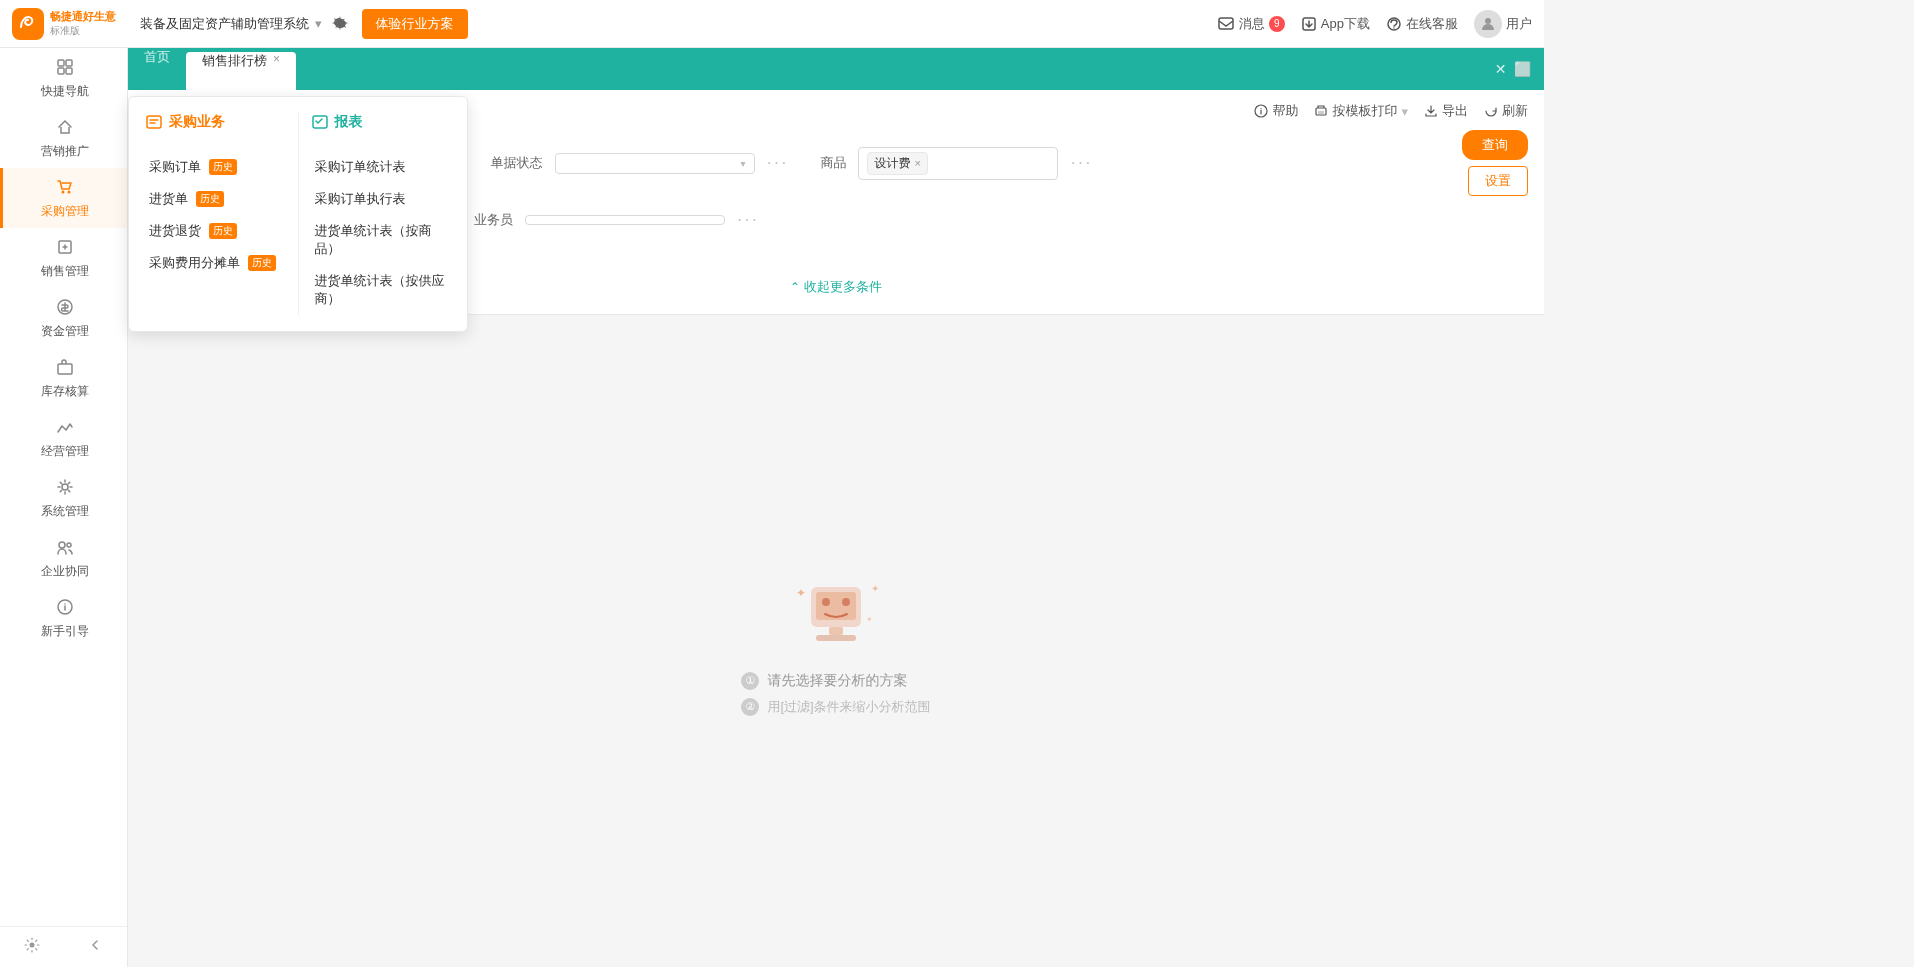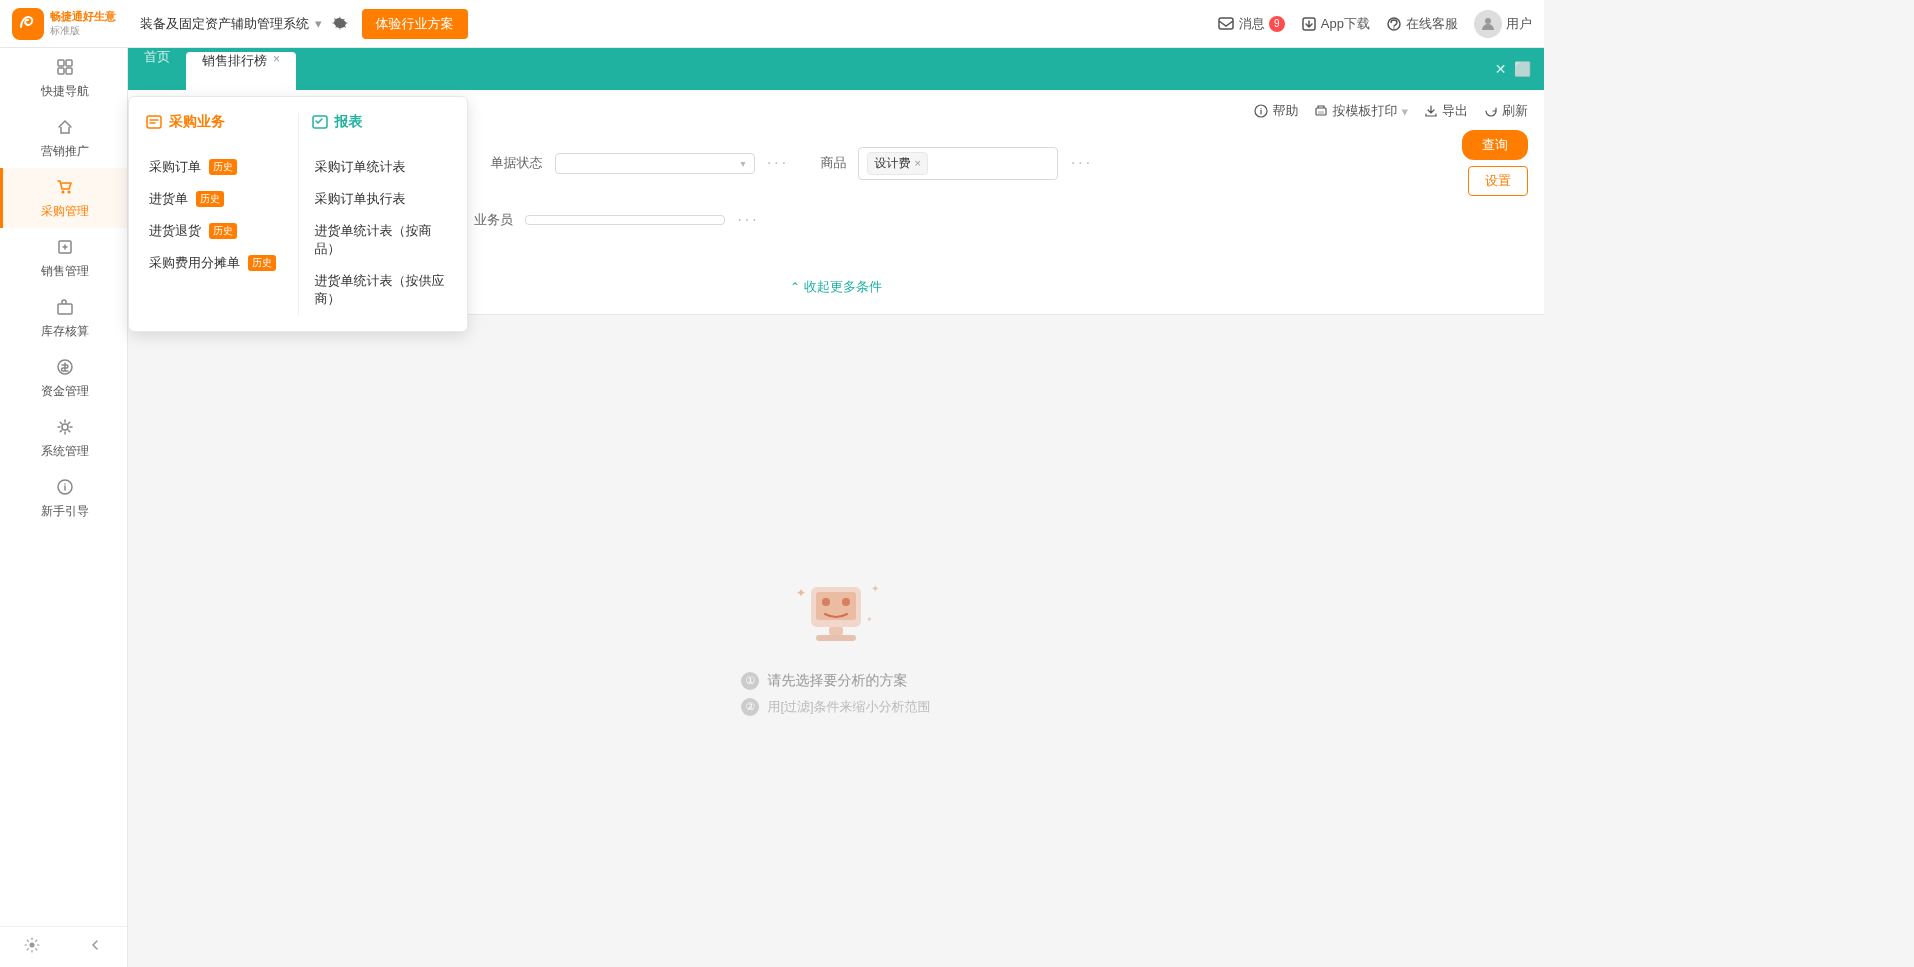--- a/index.html
+++ b/index.html
@@ -173,43 +173,62 @@
           <svg width="18" height="18" viewBox="0 0 18 18" fill="none">
               <rect x="3" y="3" width="12" height="12" rx="1" stroke="#888" stroke-width="1.5"></rect>
               <path d="M7 9h4M9 7v4" stroke="#888" stroke-width="1.5" stroke-linecap="round"></path>
             </svg>
         </span>
         <span>销售管理</span>
       </div>
       <div class="sidebar-item">
         <span class="sidebar-icon">
           <svg width="18" height="18" viewBox="0 0 18 18" fill="none">
+              <circle cx="9" cy="9" r="7" stroke="#888" stroke-width="1.5"></circle>
+              <path d="M9 5v8M6 7h4.5a1.5 1.5 0 010 3H7a1.5 1.5 0 000 3H12" stroke="#888" stroke-width="1.5" stroke-linecap="round"></path>
+            </svg>
+        </span>
+        <span>资金管理</span>
+      </div>
+      <div class="sidebar-item">
+        <span class="sidebar-icon">
+          <svg width="18" height="18" viewBox="0 0 18 18" fill="none">
               <rect x="2" y="6" width="14" height="10" rx="1" stroke="#888" stroke-width="1.5"></rect>
               <path d="M6 6V4a2 2 0 014 0v2" stroke="#888" stroke-width="1.5"></path>
             </svg>
         </span>
         <span>库存核算</span>
       </div>
       <div class="sidebar-item">
         <span class="sidebar-icon">
           <svg width="18" height="18" viewBox="0 0 18 18" fill="none">
-              <circle cx="9" cy="9" r="7" stroke="#888" stroke-width="1.5"></circle>
-              <path d="M9 5v8M6 7h4.5a1.5 1.5 0 010 3H7a1.5 1.5 0 000 3H12" stroke="#888" stroke-width="1.5" stroke-linecap="round"></path>
-            </svg>
-        </span>
-        <span>资金管理</span>
+              <path d="M2 14L6 8l4 4 4-6 2 3" stroke="#888" stroke-width="1.5" stroke-linecap="round" stroke-linejoin="round"></path>
+            </svg>
+        </span>
+        <span>经营管理</span>
       </div>
       <div class="sidebar-item">
         <span class="sidebar-icon">
           <svg width="18" height="18" viewBox="0 0 18 18" fill="none">
               <circle cx="9" cy="9" r="3" stroke="#888" stroke-width="1.5"></circle>
               <path d="M9 2v2M9 14v2M2 9h2M14 9h2M4.2 4.2l1.4 1.4M12.4 12.4l1.4 1.4M4.2 13.8l1.4-1.4M12.4 5.6l1.4-1.4" stroke="#888" stroke-width="1.5" stroke-linecap="round"></path>
             </svg>
         </span>
         <span>系统管理</span>
+      </div>
+      <div class="sidebar-item">
+        <span class="sidebar-icon">
+          <svg width="18" height="18" viewBox="0 0 18 18" fill="none">
+              <circle cx="6" cy="7" r="3" stroke="#888" stroke-width="1.5"></circle>
+              <circle cx="13" cy="7" r="2" stroke="#888" stroke-width="1.5"></circle>
+              <path d="M2 16c0-3 1.8-5 4-5s4 2 4 5" stroke="#888" stroke-width="1.5" stroke-linecap="round"></path>
+              <path d="M13 12c1.7.5 3 2 3 4" stroke="#888" stroke-width="1.5" stroke-linecap="round"></path>
+            </svg>
+        </span>
+        <span>企业协同</span>
       </div>
       <div class="sidebar-item">
         <span class="sidebar-icon">
           <svg width="18" height="18" viewBox="0 0 18 18" fill="none">
               <circle cx="9" cy="9" r="7" stroke="#888" stroke-width="1.5"></circle>
               <path d="M9 8v4" stroke="#888" stroke-width="1.5" stroke-linecap="round"></path>
               <circle cx="9" cy="6" r="0.75" fill="#888"></circle>
             </svg>
         </span>
         <span>新手引导</span>

